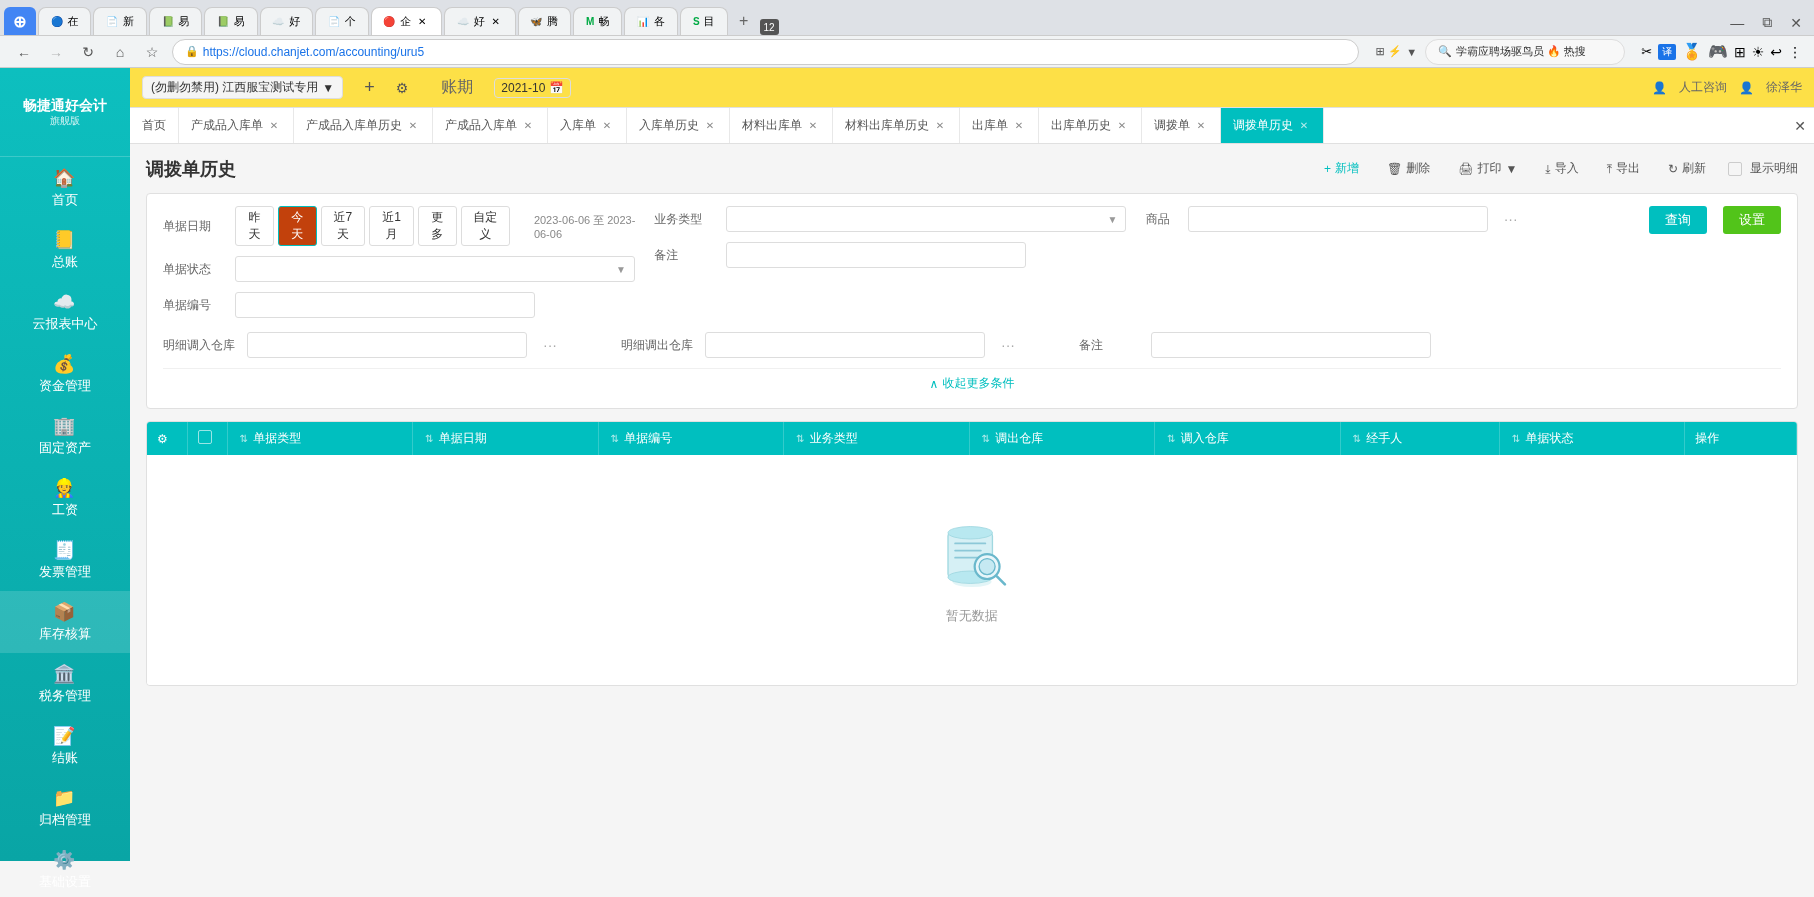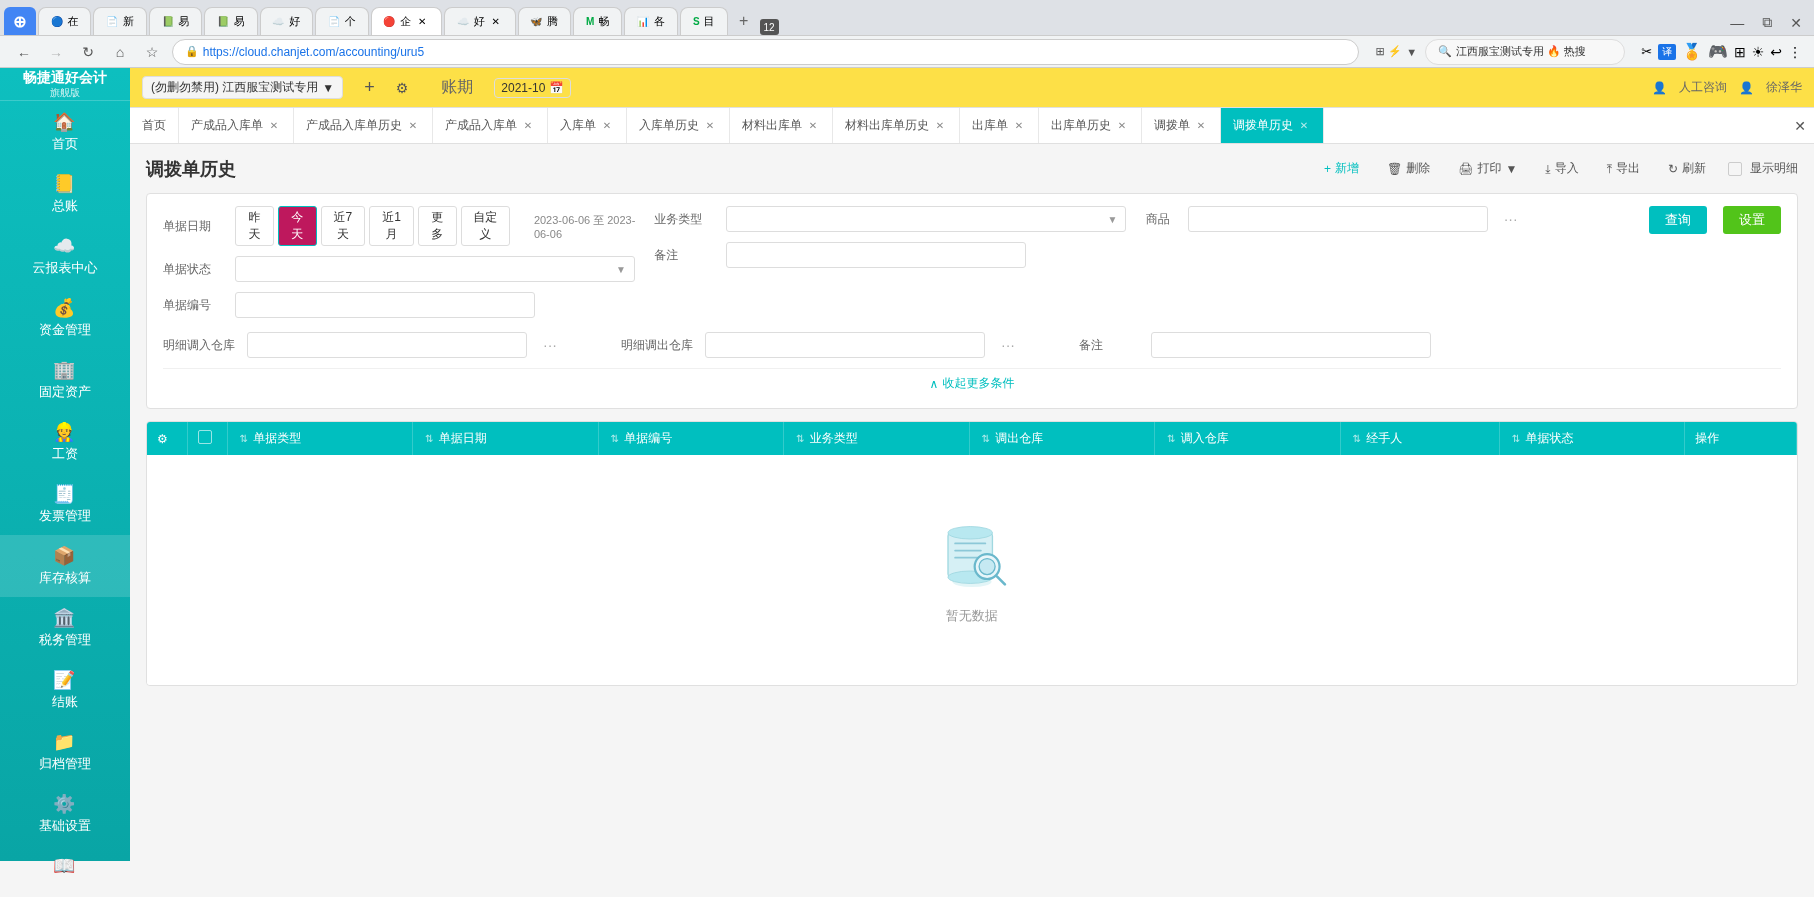--- a/index.html
+++ b/index.html
@@ -9,21 +9,21 @@
     .browser-tab.active { background: #fff; z-index: 1; }
     .browser-address-bar { background: #f1f3f4; height: 32px; display: flex; align-items: center; padding: 0 12px; gap: 8px; border-bottom: 1px solid #ccc; }
     .address-url { flex: 1; background: #fff; border: 1px solid #ccc; border-radius: 16px; height: 26px; padding: 0 12px; font-size: 12px; color: #1a73e8; display: flex; align-items: center; }
     .nav-btn { width: 24px; height: 24px; border-radius: 50%; background: transparent; border: none; cursor: pointer; display: flex; align-items: center; justify-content: center; font-size: 14px; color: #555; }
 
     
     .app-container { display: flex; height: calc(897px - 104px); }
 
     
     .sidebar { width: 130px; background: linear-gradient(180deg, #0dbfbf 0%, #09a5a5 100%); color: white; display: flex; flex-direction: column; }
-    .sidebar-logo { padding: 0 8px; text-align: center; border-bottom: 1px solid rgba(255,255,255,0.2); }
+    .sidebar-logo { padding: 28px 8px; text-align: center; border-bottom: 1px solid rgba(255,255,255,0.2); }
     .sidebar-logo-text { font-size: 14px; font-weight: bold; color: white; line-height: 1.3; }
     .sidebar-logo-sub { font-size: 10px; color: rgba(255,255,255,0.8); }
     .sidebar-item { display: flex; flex-direction: column; align-items: center; padding: 10px 4px; cursor: pointer; font-size: 13px; color: white; transition: background 0.2s; }
     .sidebar-item-icon { font-size: 18px; margin-bottom: 2px; }
 
     
     .main-content { flex: 1; display: flex; flex-direction: column; background: #f5f5f5; overflow: hidden; }
 
     
     .top-bar { background: #fde047; height: 40px; display: flex; align-items: center; padding: 0 12px; gap: 21px; border-bottom: 1px solid #e0e0e0; }
@@ -48,21 +48,21 @@
     .action-bar { display: flex; align-items: center; gap: 8px; }
     .action-btn { display: flex; align-items: center; gap: 4px; padding: 4px 10px; font-size: 12px; cursor: pointer; border: none; background: transparent; color: #555; border-radius: 3px; }
     .display-toggle { display: flex; align-items: center; gap: 4px; font-size: 12px; color: #555; }
 
     
     .filter-section { background: white; border: 1px solid #e0e0e0; border-radius: 4px; padding: 12px 16px; margin-bottom: 12px; }
     .filter-row { display: flex; align-items: center; gap: 12px; margin-bottom: 10px; }
     .filter-label { font-size: 12px; color: #666; white-space: nowrap; min-width: 60px; }
     .filter-date-btns { display: flex; align-items: center; gap: 4px; }
     .date-btn { padding: 2px 8px; font-size: 12px; border: 1px solid #ddd; border-radius: 3px; cursor: pointer; background: white; color: #333; }
-    .date-btn.active { background: #be185d; color: white; border-color: #00bfbf; }
+    .date-btn.active { background: #c2410c; color: white; border-color: #00bfbf; }
     .date-range { font-size: 11px; color: #888; margin-left: 20px; }
     .filter-input { flex: 1; height: 26px; border: 1px solid #ddd; border-radius: 3px; padding: 0 8px; font-size: 12px; color: #333; outline: none; }
     .filter-select { flex: 1; height: 26px; border: 1px solid #ddd; border-radius: 3px; padding: 0 8px; font-size: 12px; color: #333; outline: none; display: flex; align-items: center; justify-content: space-between; cursor: pointer; background: white; }
     .filter-select-arrow { color: #999; font-size: 10px; }
     .filter-dots { color: #aaa; font-size: 14px; cursor: pointer; margin-left: 4px; }
     .collapse-more { display: flex; align-items: center; justify-content: center; gap: 4px; font-size: 12px; color: #00bfbf; cursor: pointer; padding: 4px; }
     .query-btn { background: #00bfbf; color: white; border: none; padding: 5px 16px; border-radius: 3px; font-size: 13px; cursor: pointer; }
     .settings-btn { background: #52c41a; color: white; border: none; padding: 5px 16px; border-radius: 3px; font-size: 13px; cursor: pointer; }
     .filter-right-actions { display: flex; flex-direction: row; gap: 16px; margin-left: 12px; }
 
@@ -160,21 +160,21 @@
     <span style="color:#333;margin-right:4px;font-size:11px;">🔒</span>
     <span>https://cloud.chanjet.com/accounting/uru5</span>
   </div>
   <div style="display:flex;align-items:center;gap:4px;margin-left:8px;">
     <span style="font-size:11px;color:#555;">⊞</span>
     <span style="font-size:11px;color:#555;">⚡</span>
     <span style="font-size:11px;color:#555;">▼</span>
   </div>
   <div style="background:#f8f8f8;border:1px solid #ddd;border-radius:16px;height:26px;padding:0 12px;font-size:11px;color:#333;display:flex;align-items:center;gap:4px;min-width:200px;">
     <span>🔍</span>
-    <span>江西服宝测试专用 🔥 热搜</span>
+    <span>学霸应聘场驱鸟员 🔥 热搜</span>
   </div>
   <div style="margin-left:8px;display:flex;gap:6px;align-items:center;">
     <span style="font-size:13px;cursor:pointer;">✂</span>
     <span style="font-size:13px;cursor:pointer;background:#1a73e8;color:white;padding:1px 4px;border-radius:2px;font-size:10px;">译</span>
     <span style="font-size:16px;cursor:pointer;">🏅</span>
     <span style="font-size:16px;cursor:pointer;">🎮</span>
     <span style="font-size:14px;cursor:pointer;">⊞</span>
     <span style="font-size:14px;cursor:pointer;">☀</span>
     <span style="font-size:14px;cursor:pointer;">↩</span>
     <span style="font-size:14px;cursor:pointer;">⋮</span>

